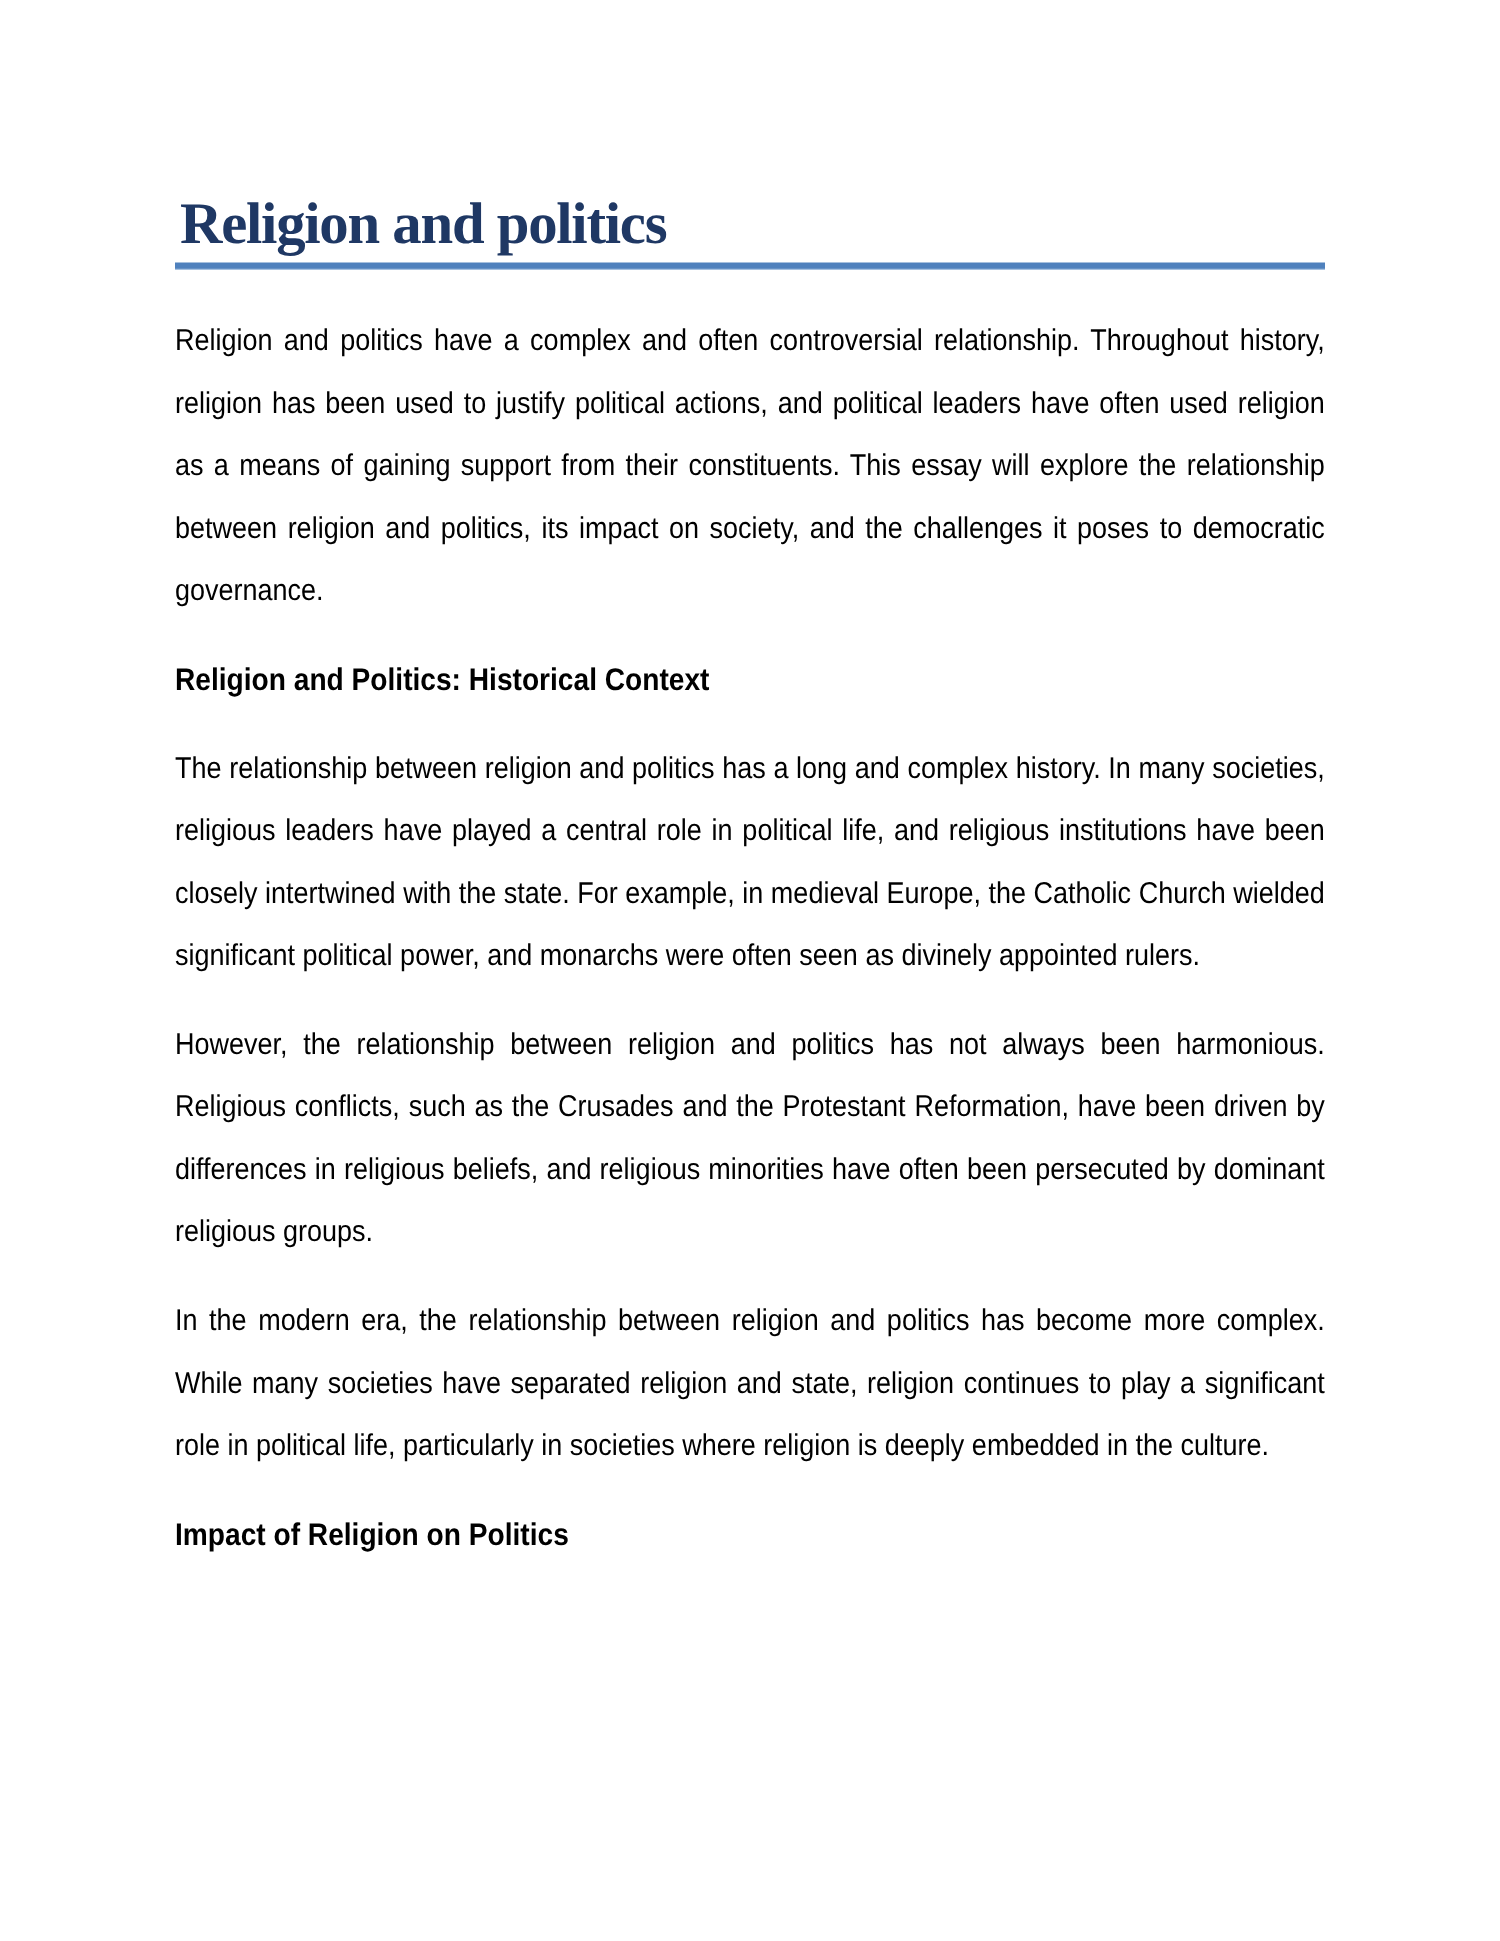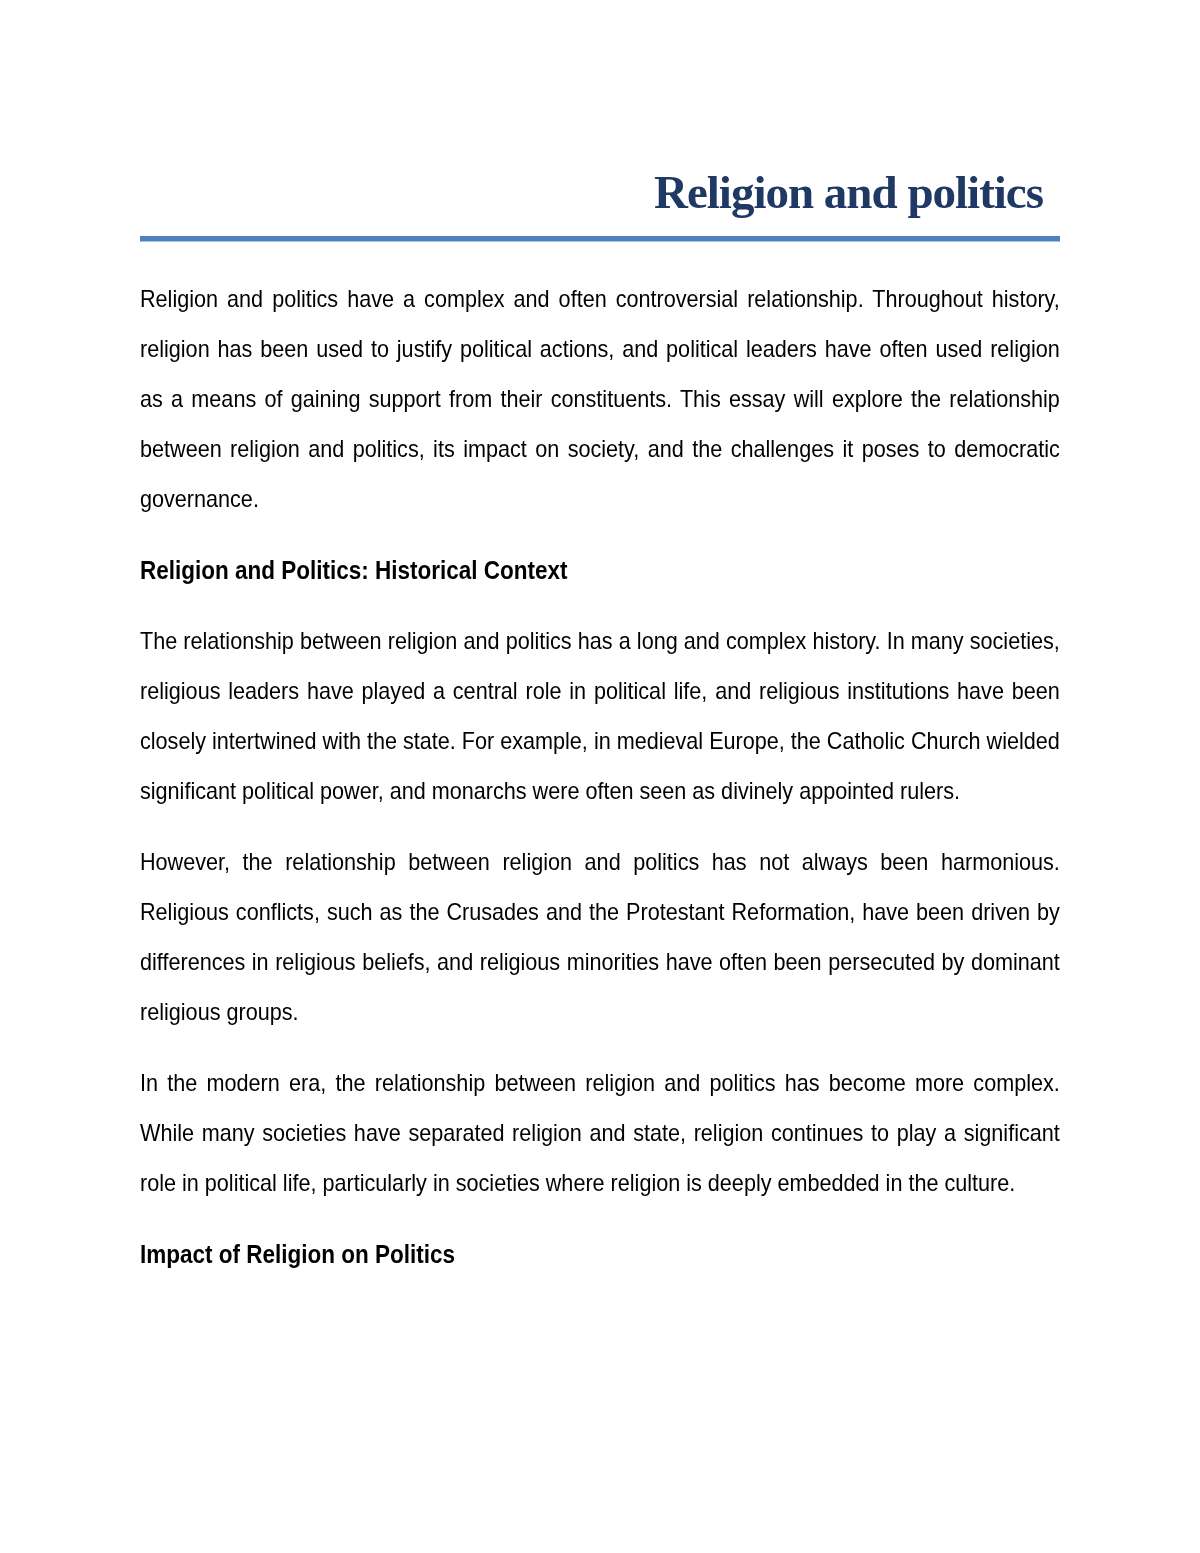--- a/index.html
+++ b/index.html
@@ -16,27 +16,27 @@
     overflow: hidden;
   }
   .page {
     position: absolute;
     left: 140px;
     top: 0;
     width: 920px;
     height: 1553px;
   }
   .doc-title {
-    margin: 17px;
+    margin: 4px;
     padding-top: 150px;
     font-family: "Liberation Serif", "DejaVu Serif", serif;
     font-weight: bold;
     font-size: 47px;
     line-height: 1.1;
-    text-align: right;
+    text-align: left;
     color: #1f3864;
     letter-spacing: -1px;
   }
   .title-rule {
     margin-top: 2px;
     height: 5px;
     width: 920px;
     background: #4f81bd;
     border-bottom: 1px solid #a6c1e0;
   }

